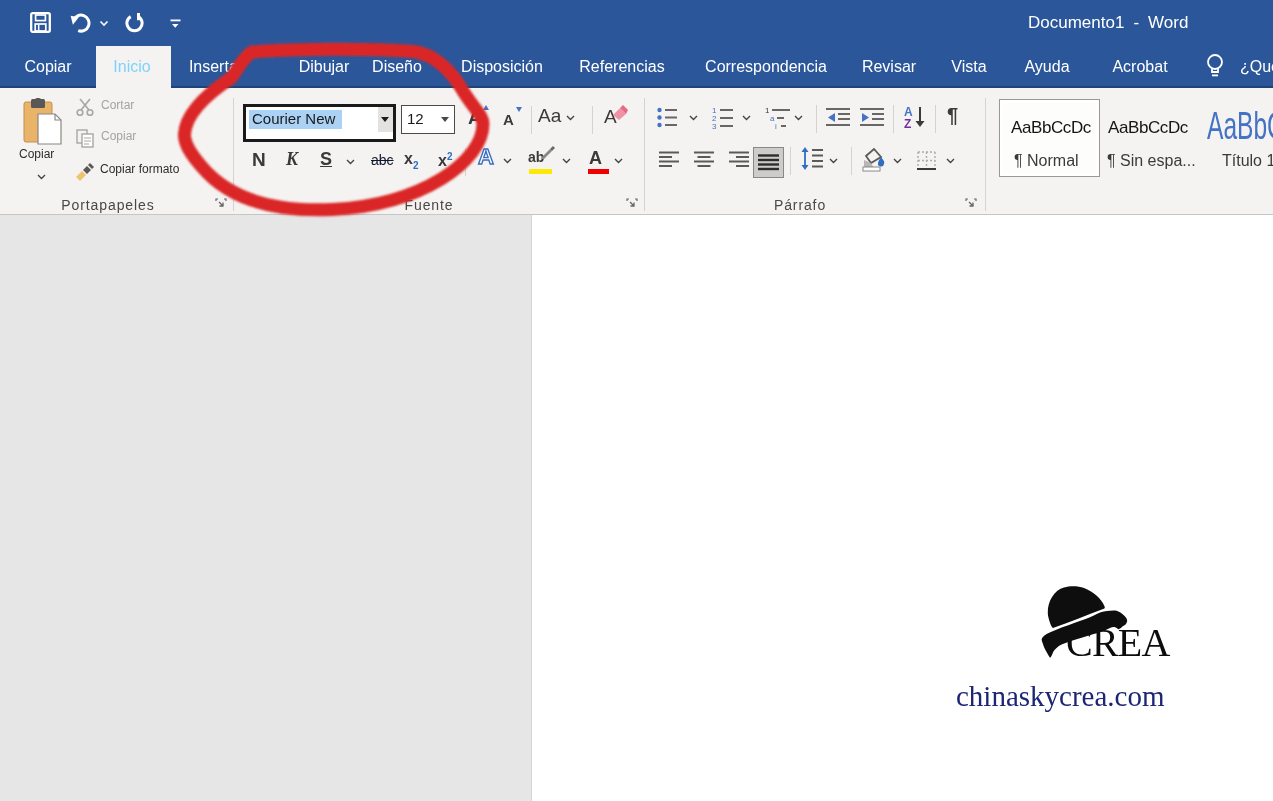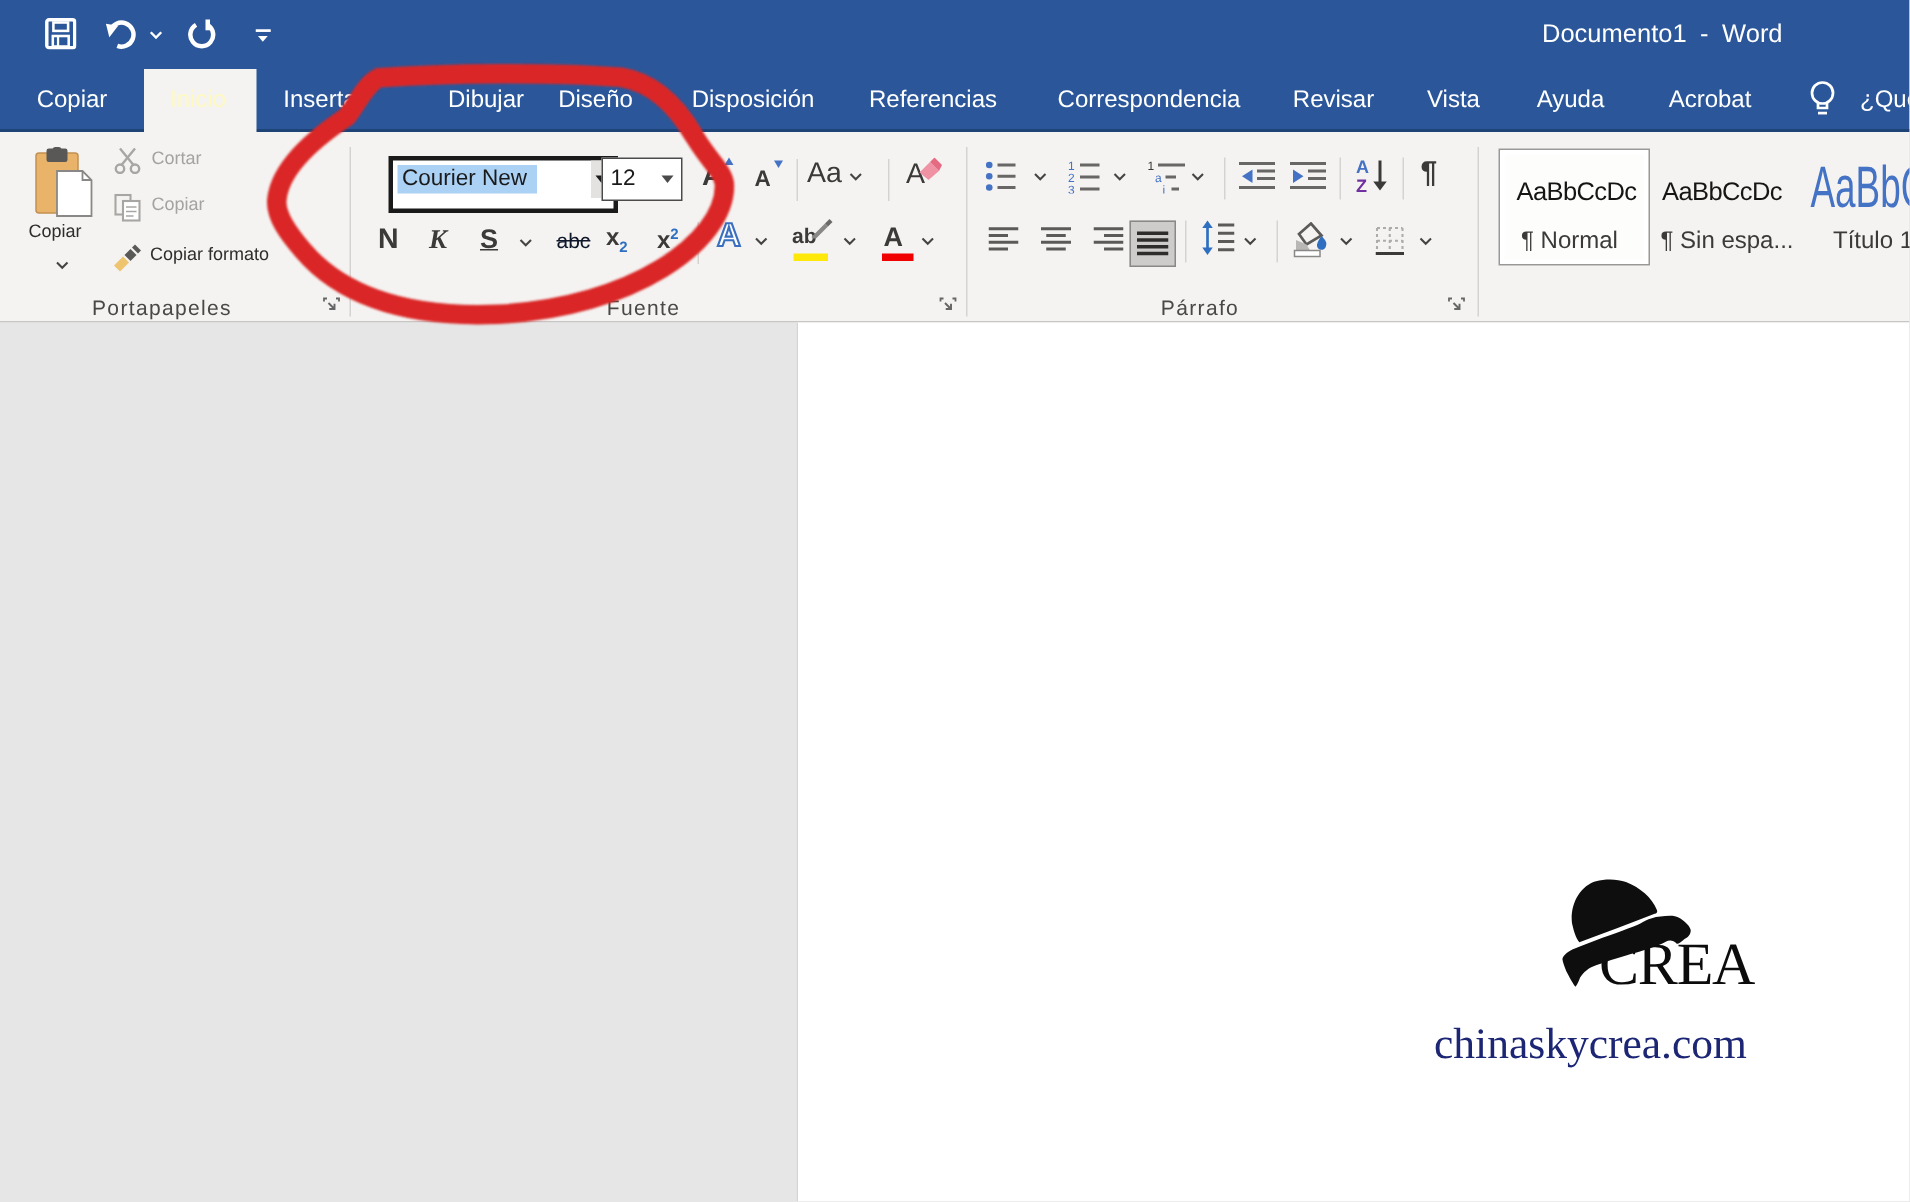--- a/index.html
+++ b/index.html
@@ -7,21 +7,21 @@
   body { font-family:"Liberation Sans", sans-serif; position:relative; background:#e6e6e6; }
   #app { position:absolute; left:0; top:0; width:1273px; height:801px; overflow:hidden; }
   .abs { position:absolute; white-space:nowrap; }
 
   
   #titlebar { position:absolute; left:0; top:0; width:1273px; height:88px; background:#2b579a; }
   #titlebar .darkline { position:absolute; left:0; bottom:0; width:100%; height:2px; background:#1e4377; }
   #doctitle { position:absolute; top:13px; left:1028px; width:170px; color:#fff; font-size:17px; white-space:nowrap; }
   .tab { z-index:4; position:absolute; top:48px; height:40px; line-height:38px; color:#fff; font-size:16px; white-space:nowrap; transform:translateX(-50%); }
   #tab-inicio-bg { position:absolute; left:96px; top:46px; width:75px; height:42px; background:#f4f3f1; z-index:3; }
-  .tab.active { color:#fef9c3; }
+  .tab.active { color:#7dd3fc; }
 
   
   #ribbon { position:absolute; left:0; top:88px; width:1273px; height:127px; background:#f4f3f1; border-bottom:1px solid #c8c6c4; }
   .vsep { position:absolute; top:10px; height:113px; width:1px; background:#d5d3d1; }
   .grouplabel { position:absolute; top:109px; font-size:14px; letter-spacing:0.9px; color:#4a4846; transform:translateX(-50%); white-space:nowrap; }
   .launcher { position:absolute; top:110px; width:12px; height:12px; }
   .btntxt.graytxt { color:#a5a3a1 !important; }
   .btntxt { font-size:12px; color:#2f2d2b; white-space:nowrap; }
 
   
@@ -130,21 +130,21 @@
       <div class="abs btntxt" style="left:100px;top:74px">Copiar formato</div>
       <div class="grouplabel" style="left:108px">Portapapeles</div>
       <svg class="launcher" style="left:215px" viewBox="0 0 12 12">
         <path d="M1 3 L1 1 L3 1 M9 1 L11 1 L11 3" fill="none" stroke="#666" stroke-width="1.2"></path>
         <path d="M4 4 L8 8 M8 4.5 L8 8 L4.5 8" fill="none" stroke="#666" stroke-width="1.3"></path>
       </svg>
     </div>
 
     <div id="g-fuente">
 
-      <div class="abs" style="left:243px;top:16px;width:153px;height:38px;background:#fff;border:3px solid #1a1a1a;margin-left:16px;">
+      <div class="abs" style="left:243px;top:16px;width:153px;height:38px;background:#fff;border:3px solid #1a1a1a;">
         <div class="abs" style="left:3px;top:3px;width:93px;height:19px;background:#abd1f5"></div>
         <div class="abs" style="left:6px;top:3px;font-size:15px;color:#1a1a1a;white-space:nowrap">Courier New</div>
         <div class="abs" style="right:0;top:0;width:15px;height:25px;background:#e3e2e0"></div>
         <div class="abs" style="right:4px;top:10px;width:0;height:0;border-left:4px solid transparent;border-right:4px solid transparent;border-top:5px solid #1a1a1a"></div>
       </div>
 
       <div class="abs" style="left:401px;top:17px;width:54px;height:29px;background:#fff;border:1px solid #4a4a4a;">
         <div class="abs" style="left:5px;top:4px;font-size:15px;color:#1a1a1a">12</div>
         <div class="abs" style="right:5px;top:11px;width:0;height:0;border-left:4px solid transparent;border-right:4px solid transparent;border-top:5px solid #4a4a4a"></div>
       </div>

